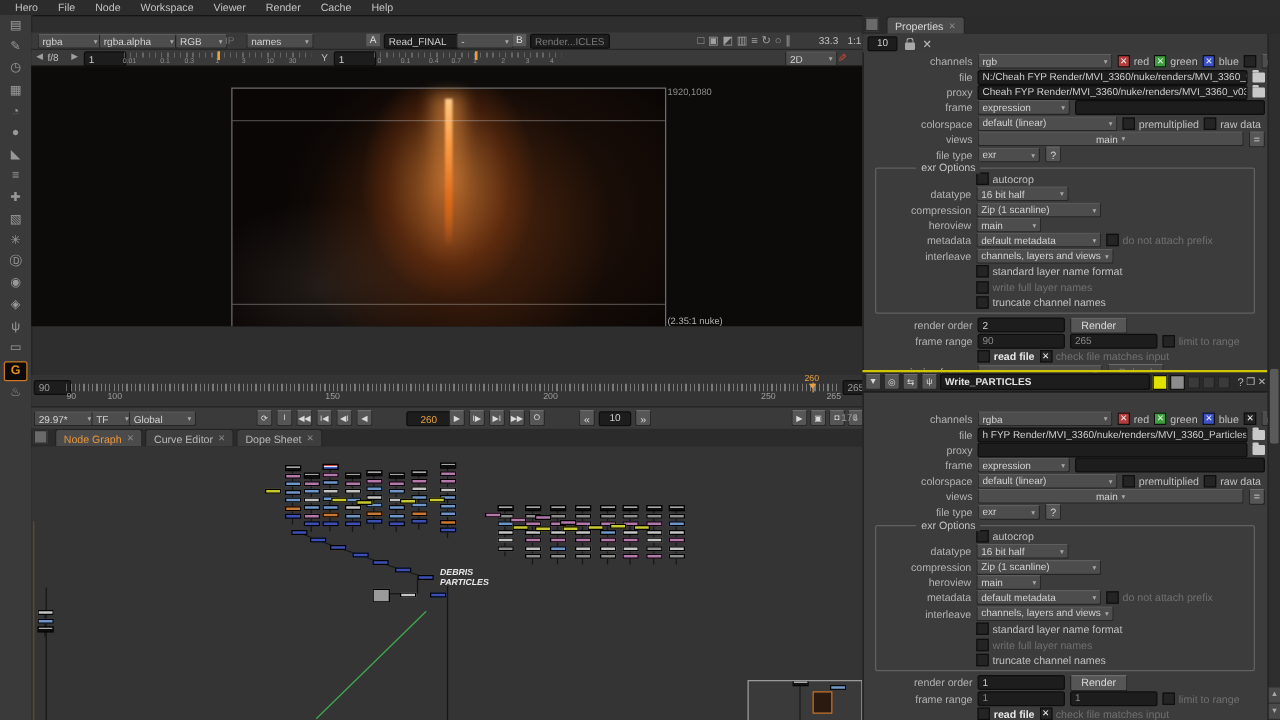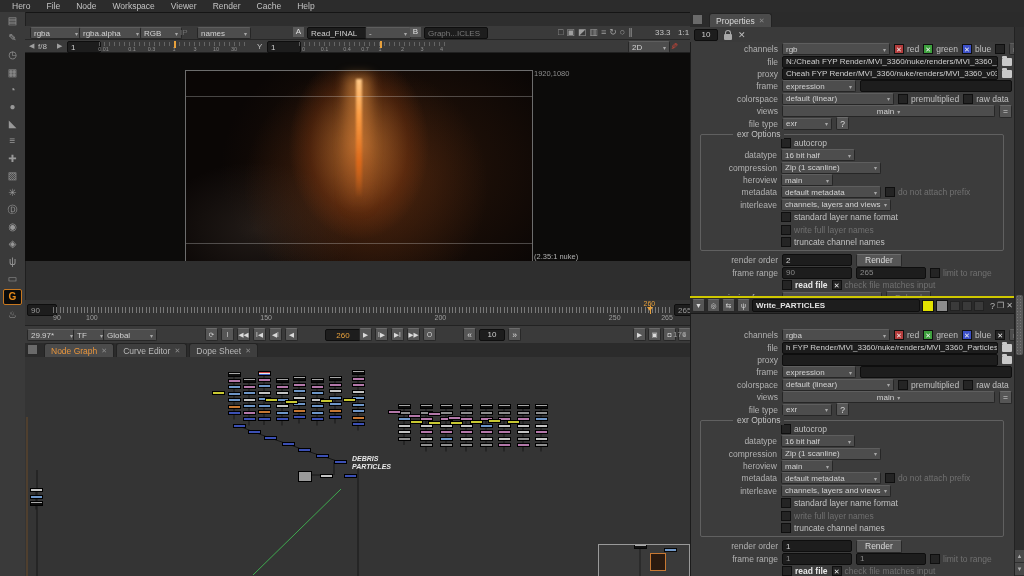--- a/index.html
+++ b/index.html
@@ -109,21 +109,21 @@
         <span>names</span>
         <span class="ar">▾</span>
       </div>
     <div class="abs" style="left:268px;top:1px;width:11px;height:10px;background:#5a5a5a;text-align:center;font-size:8px;color:#e0e0e0;">A</div>
     <div class="inp abs" style="left:282px;top:1px;width:54px;">Read_FINAL</div>
     <div class="sel abs" style="left:340px;top:1px;width:38px;">
         <span>-</span>
         <span class="ar">▾</span>
       </div>
     <div class="abs" style="left:385px;top:1px;width:11px;height:10px;background:#5a5a5a;text-align:center;font-size:8px;color:#e0e0e0;">B</div>
-    <div class="inp abs dim" style="left:399px;top:1px;width:56px;color:#7a7a7a;">Graph...ICLES</div>
+    <div class="inp abs dim" style="left:399px;top:1px;width:56px;color:#7a7a7a;">Render...ICLES</div>
     <div class="abs" id="viewer-icon-strip" style="left:533px;top:0px;display:flex;gap:3px;align-items:center;height:13px;">
         <div class="tiny-ico">□</div>
         <div class="tiny-ico">▣</div>
         <div class="tiny-ico">◩</div>
         <div class="tiny-ico">▥</div>
         <div class="tiny-ico">≡</div>
         <div class="tiny-ico">↻</div>
         <div class="tiny-ico">○</div>
         <div class="tiny-ico">∥</div>
       </div>

